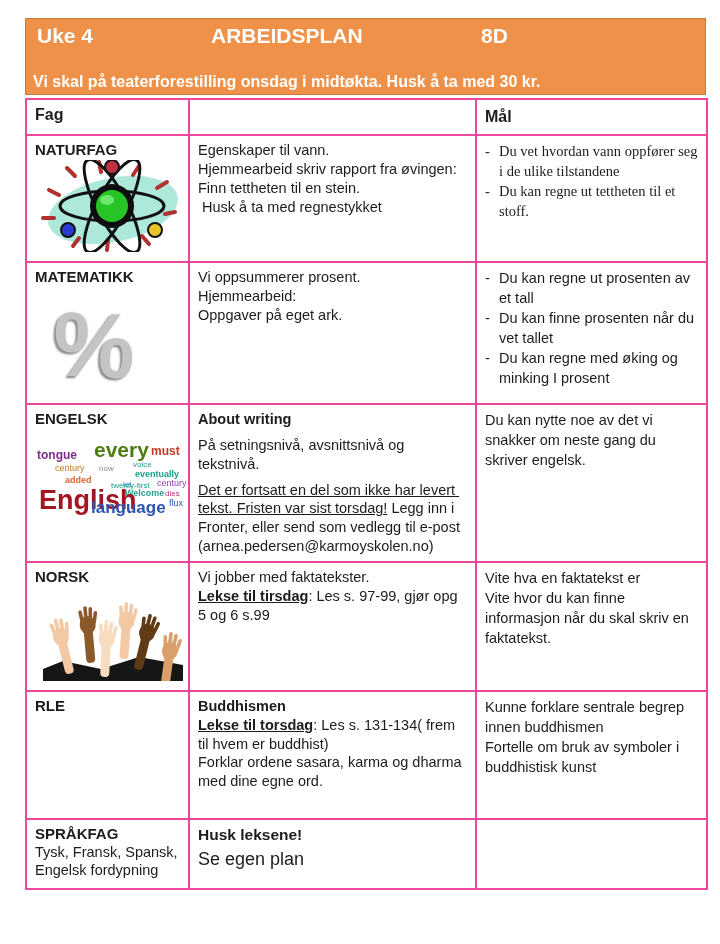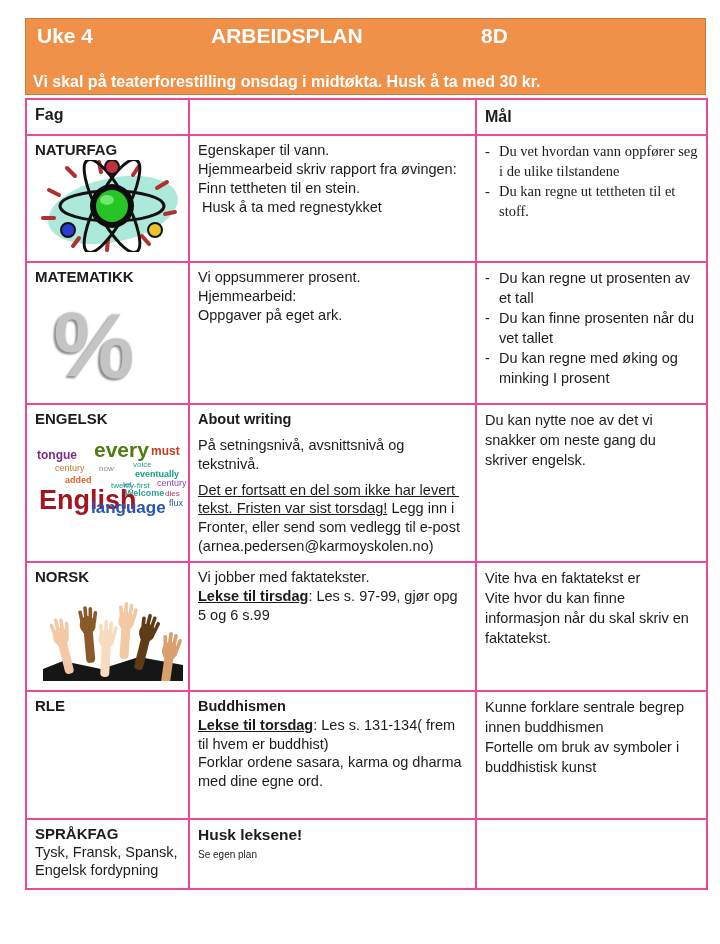--- a/index.html
+++ b/index.html
@@ -220,18 +220,18 @@
     </td>
   </tr>
 
   <tr style="height:70px;">
     <td class="c1">
       <div class="subj">SPRÅKFAG</div>
       <div class="subj-sub">Tysk, Fransk, Spansk, Engelsk fordypning</div>
     </td>
     <td class="c2">
       <div class="b" style="font-size:15.5px;">Husk leksene!</div>
-      <div style="font-size:10px;margin-top:3px;">Se egen plan</div>
+      <div style="font-size:18px;margin-top:3px;">Se egen plan</div>
     </td>
     <td class="c3"></td>
   </tr>
 </tbody>
   </table>
 
 </body></html>

